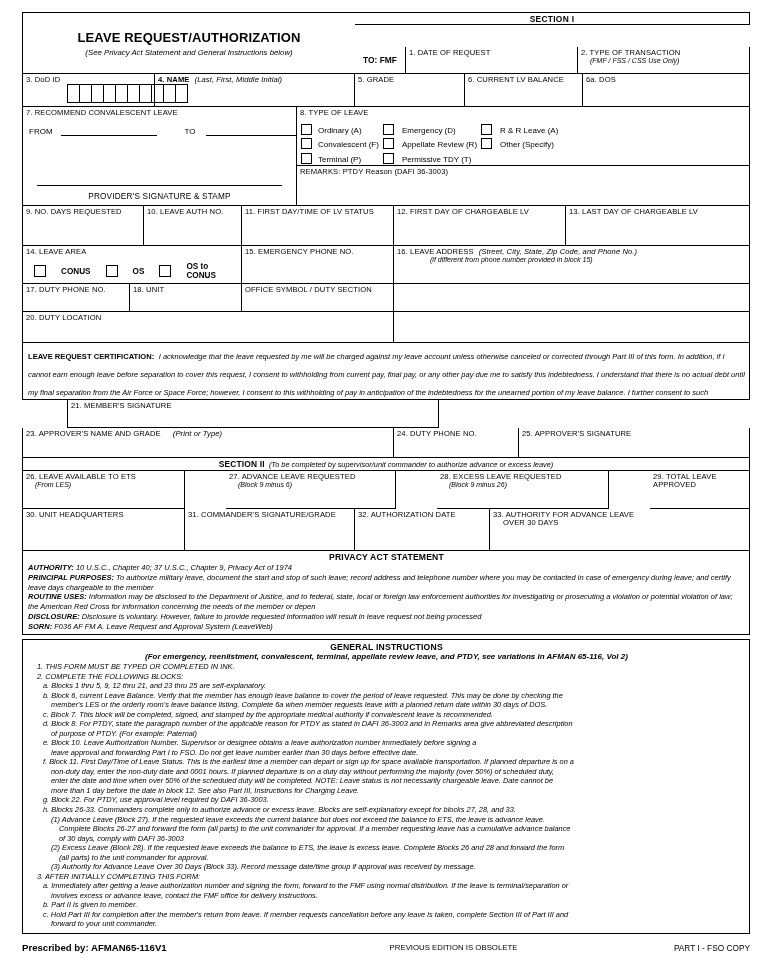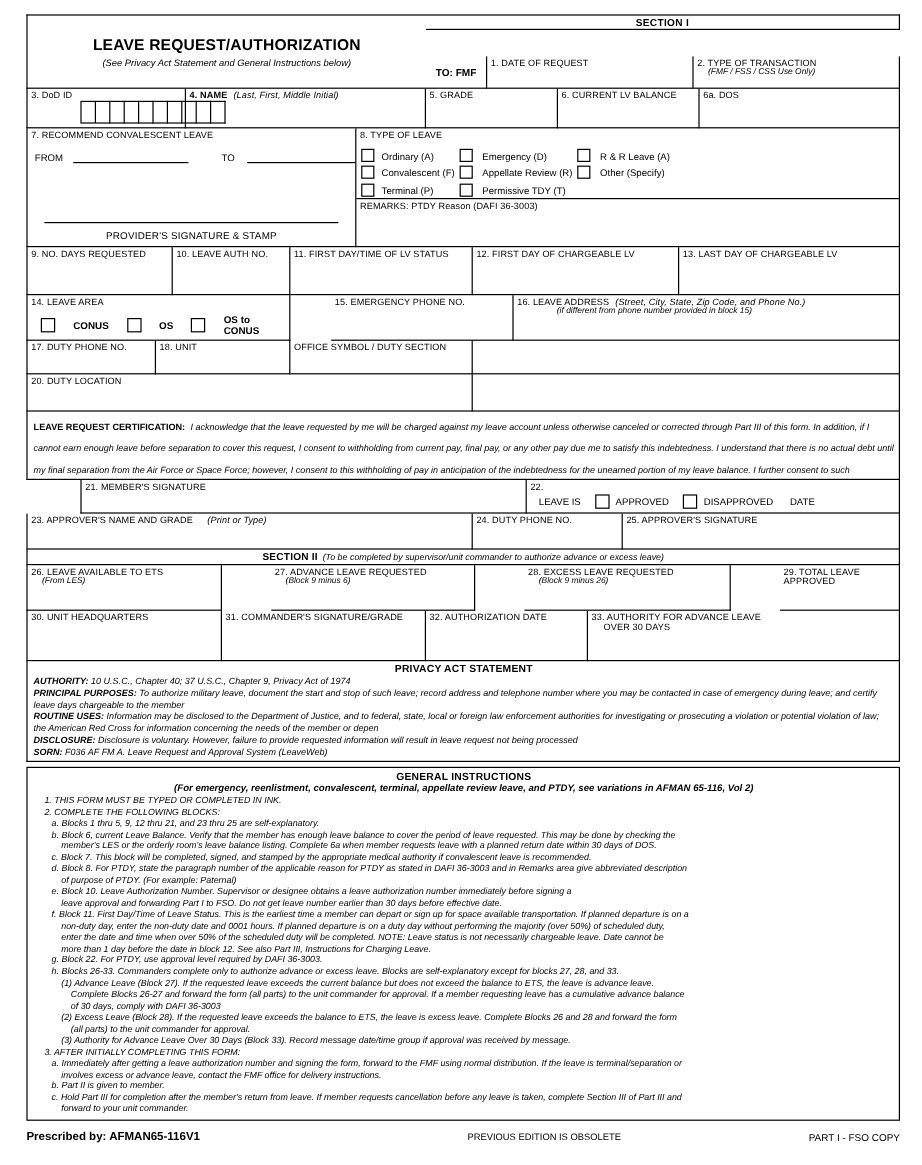--- a/index.html
+++ b/index.html
@@ -64,21 +64,21 @@
 
   
   .r4{display:flex;height:40px;}
   .r4 > div{border:1px solid #000;border-top:none;border-left:none;box-sizing:border-box;}
   .r4 > div:first-child{border-left:1px solid #000;}
   .c9{width:122px;} .c10{width:98px;} .c11{width:152px;} .c12{width:172px;} .c13{flex:1;}
 
   
   .r5{display:flex;height:38px;}
   .c14{width:220px;border:1px solid #000;border-top:none;box-sizing:border-box;}
-  .c15{width:152px;border:1px solid #000;border-top:none;border-left:none;box-sizing:border-box;margin-left:34px;}
+  .c15{width:152px;border:1px solid #000;border-top:none;border-left:none;box-sizing:border-box;}
   .c16{flex:1;border:1px solid #000;border-top:none;border-left:none;box-sizing:border-box;}
   .areaboxes{display:flex;align-items:center;margin-top:6px;padding-left:5px;}
   .areaboxes .cb{width:10px;height:10px;}
   .areaboxes span{font-size:8.2px;font-weight:bold;margin:0 9px 0 6px;}
 
   .r6{display:flex;height:28px;}
   .c17{width:108px;border:1px solid #000;border-top:none;box-sizing:border-box;}
   .c18{width:112px;border:1px solid #000;border-top:none;border-left:none;box-sizing:border-box;}
   .c19{width:152px;border:1px solid #000;border-top:none;border-left:none;box-sizing:border-box;}
   .c16b{flex:1;border-right:1px solid #000;border-bottom:1px solid #000;box-sizing:border-box;}
@@ -324,31 +324,20 @@
 
   <div class="cert">
     <b>LEAVE REQUEST CERTIFICATION:</b>
     <span>I acknowledge that the leave requested by me will be charged against my leave account unless otherwise canceled or corrected through Part III of this form. In addition, if I cannot earn enough leave before separation to cover this request, I consent to withholding from current pay, final pay, or any other pay due me to satisfy this indebtedness. I understand that there is no actual debt until my final separation from the Air Force or Space Force; however, I consent to this withholding of pay in anticipation of the indebtedness for the unearned portion of my leave balance. I further consent to such withholding at a rate sufficient to satisfy my indebtedness no later than my requested or projected separation date, and understand that this could result in the withholding of 100% of any current pay, final pay, or any other money due me. I have read the instructions on PART II.</span>
   </div>
 
   <div class="r8">
     <div class="c21">
         <span class="lbl">21. MEMBER'S SIGNATURE</span>
       </div>
-    <div class="c22">
-      <span class="lbl">22.</span>
-      <div class="appr">
-        <span>LEAVE IS</span>
-        <span class="cb"></span>
-        <span>APPROVED</span>
-        <span class="cb"></span>
-        <span>DISAPPROVED</span>
-        <span style="margin-left:14px">DATE</span>
-      </div>
-    </div>
   </div>
 
   <div class="r9">
     <div class="c23">
       <span class="lbl"><span>23. APPROVER'S NAME AND GRADE</span><i class="lbl-i" style="margin-left:12px">(Print or Type)</i></span>
     </div>
     <div class="c24">
         <span class="lbl">24. DUTY PHONE NO.</span>
       </div>
     <div class="c25">

